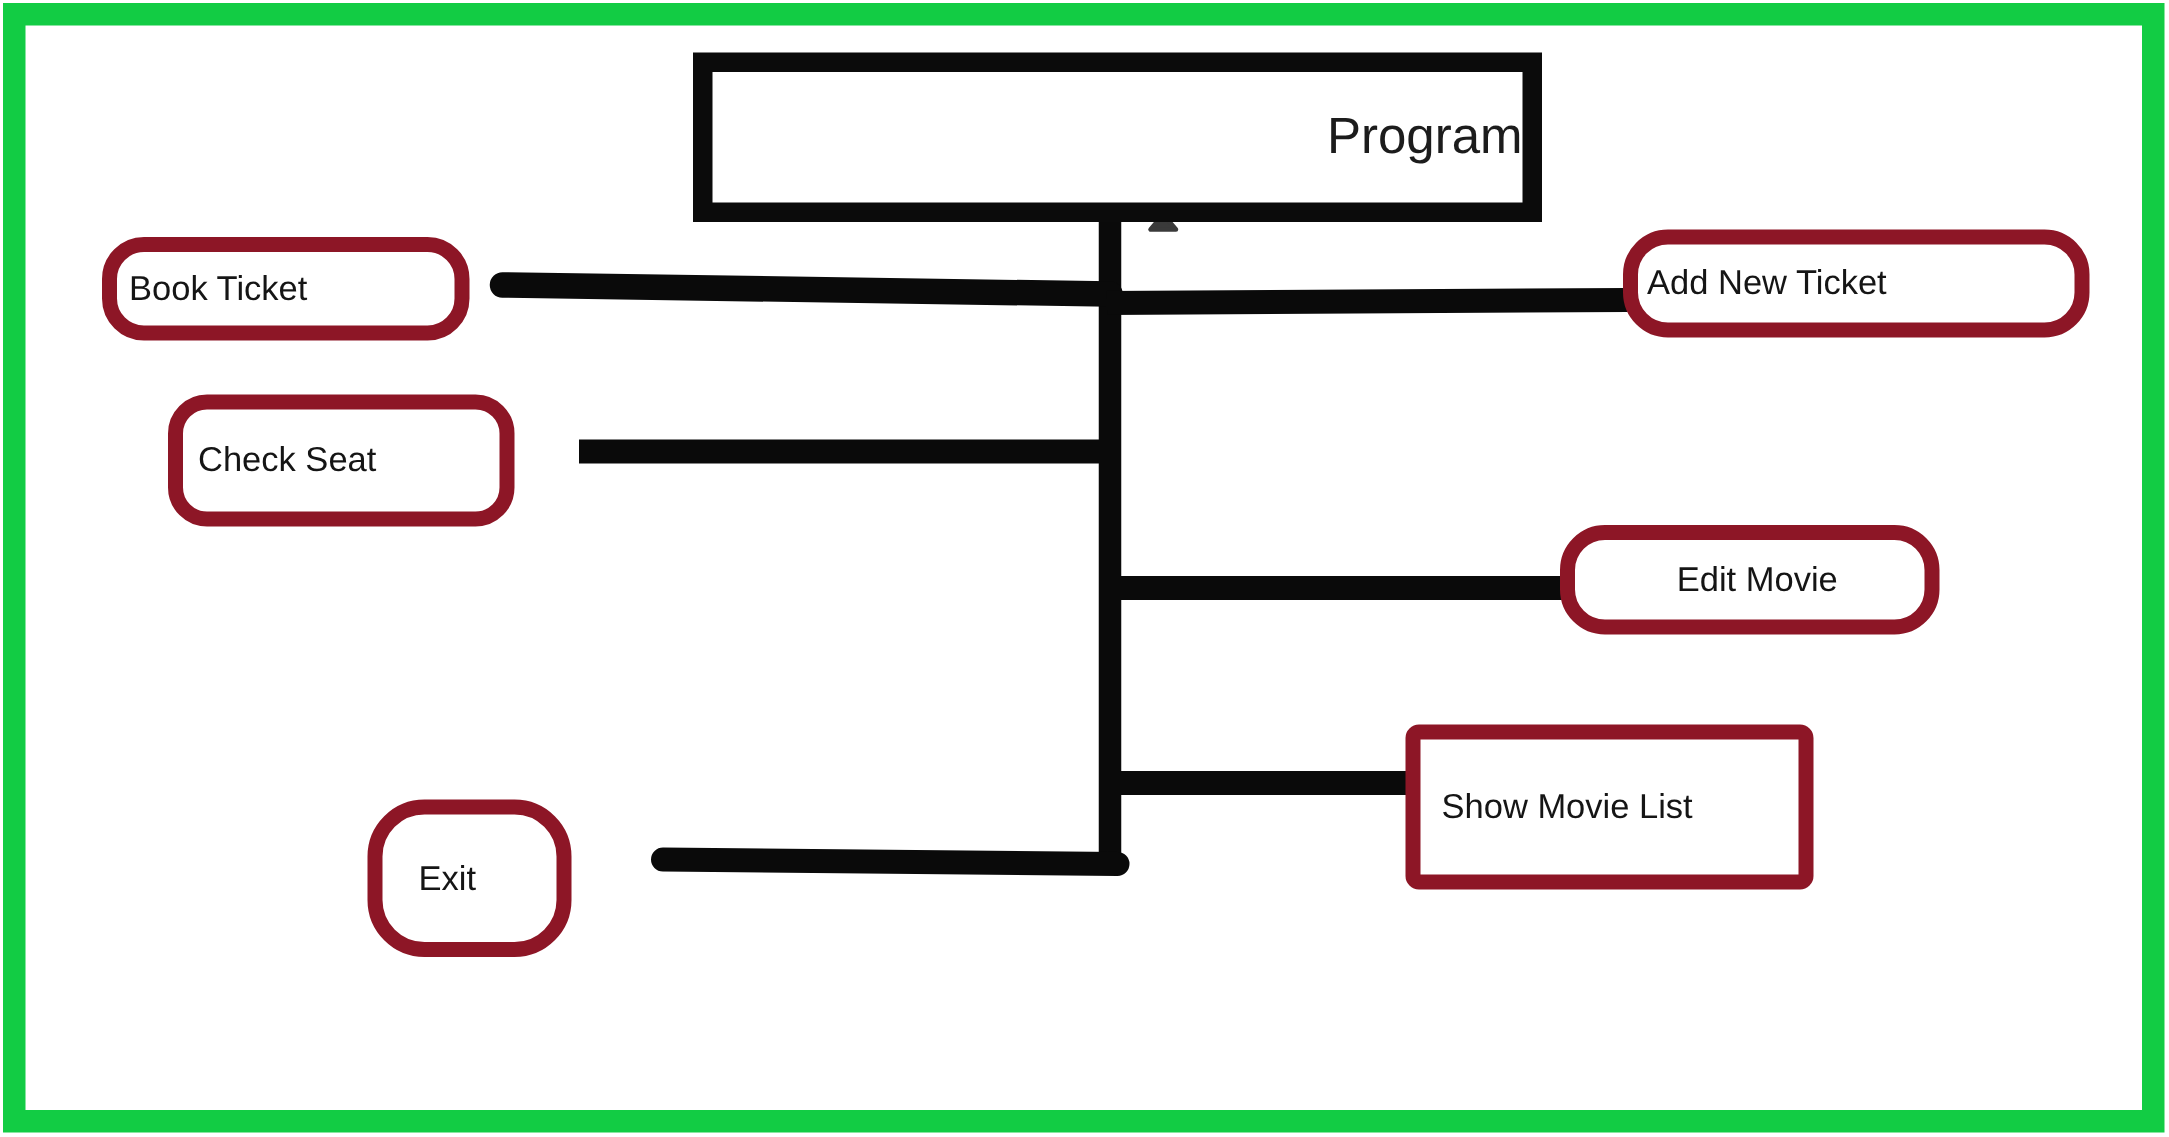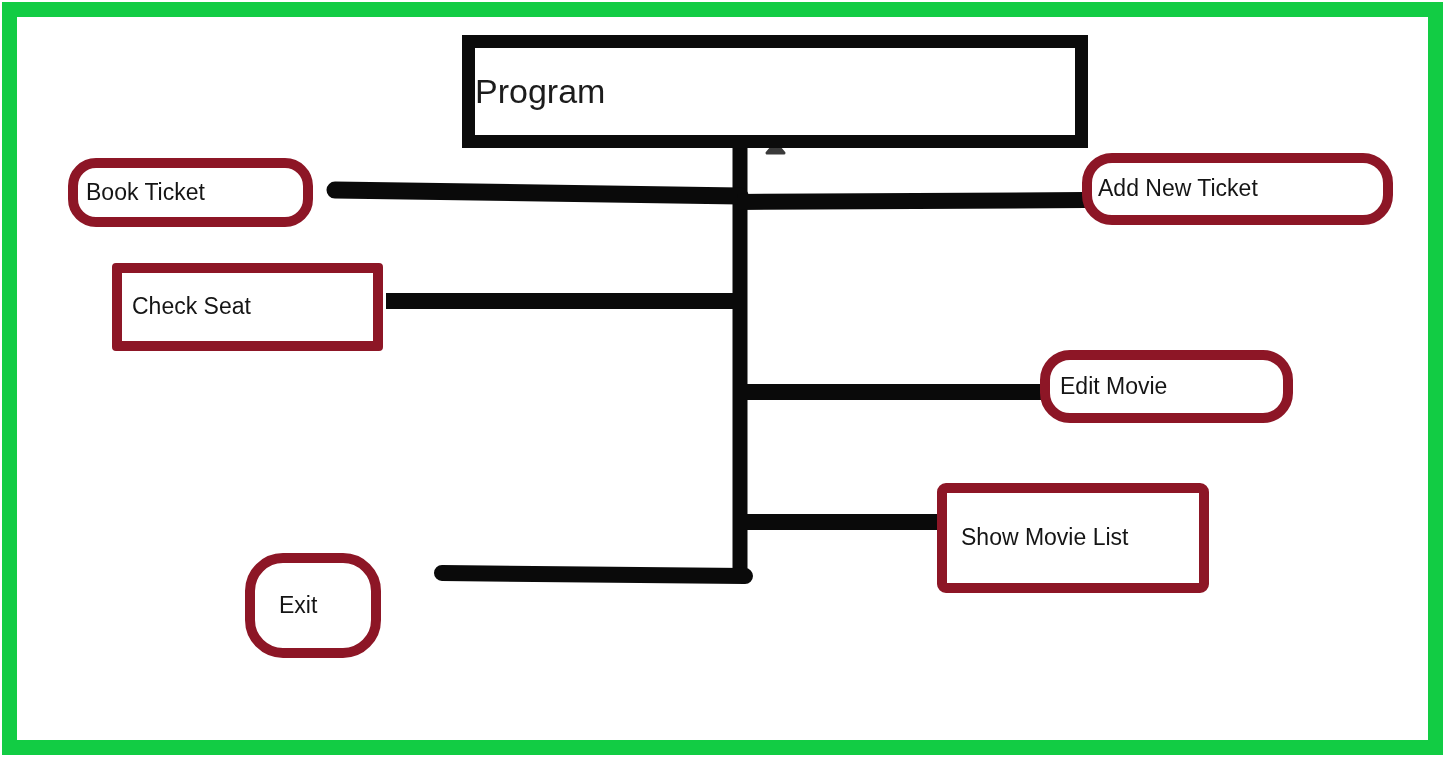--- a/index.html
+++ b/index.html
@@ -23,46 +23,46 @@
   }
   .lines-layer {
     position: absolute;
     left: 0; top: 0;
     width: 1446px;
     height: 758px;
   }
   .root-box {
     position: absolute;
     left: 462px; top: 35px;
-    width: 626px; height: 113px;
+    width: 566px; height: 113px;
     box-sizing: border-box;
     border: 13px solid #0b0b0b;
     background: #ffffff;
     display: flex;
     align-items: center;
-    justify-content: flex-start;
+    justify-content: flex-end;
     font-size: 34px;
     color: #1c1c1c;
   }
   .node {
     position: absolute;
     box-sizing: border-box;
     border: 10px solid #8D1626;
     background: #ffffff;
     display: flex;
     align-items: center;
     font-size: 23px;
     color: #151515;
     line-height: 1.35;
   }
   .node-book-ticket   { left: 68px;   top: 158px; width: 245px; height: 69px;  border-radius: 28px; padding-left: 8px;  }
-  .node-check-seat    { left: 112px;  top: 263px; width: 271px; height: 88px;  border-radius: 4px; padding-left: 10px; }
-  .node-exit          { left: 245px;  top: 553px; width: 136px; height: 105px; border-radius: 38px; padding-left: 24px; }
+  .node-check-seat    { left: 112px;  top: 263px; width: 231px; height: 88px;  border-radius: 26px; padding-left: 10px; }
+  .node-exit          { left: 245px;  top: 533px; width: 136px; height: 105px; border-radius: 38px; padding-left: 24px; }
   .node-add-new-movie { left: 1082px; top: 153px; width: 311px; height: 72px;  border-radius: 30px; padding-left: 6px;  }
-  .node-edit-movie    { left: 1040px; top: 350px; width: 253px; height: 73px;  border-radius: 30px; padding-left: 10px; }
+  .node-edit-movie    { left: 1040px; top: 350px; width: 253px; height: 73px;  border-radius: 30px; padding-left: 10px; justify-content: center; }
   .node-show-movie-list { left: 937px; top: 483px; width: 272px; height: 110px; border-radius: 9px; padding-left: 14px; }
 </style>
 </head>
 <body>
 
 <div class="stage">
 
   <svg class="lines-layer" viewBox="0 0 1446 758" xmlns="http://www.w3.org/2000/svg">
 
     <line x1="740" y1="140" x2="740" y2="581" stroke="#0A0A0A" stroke-width="15"></line>

